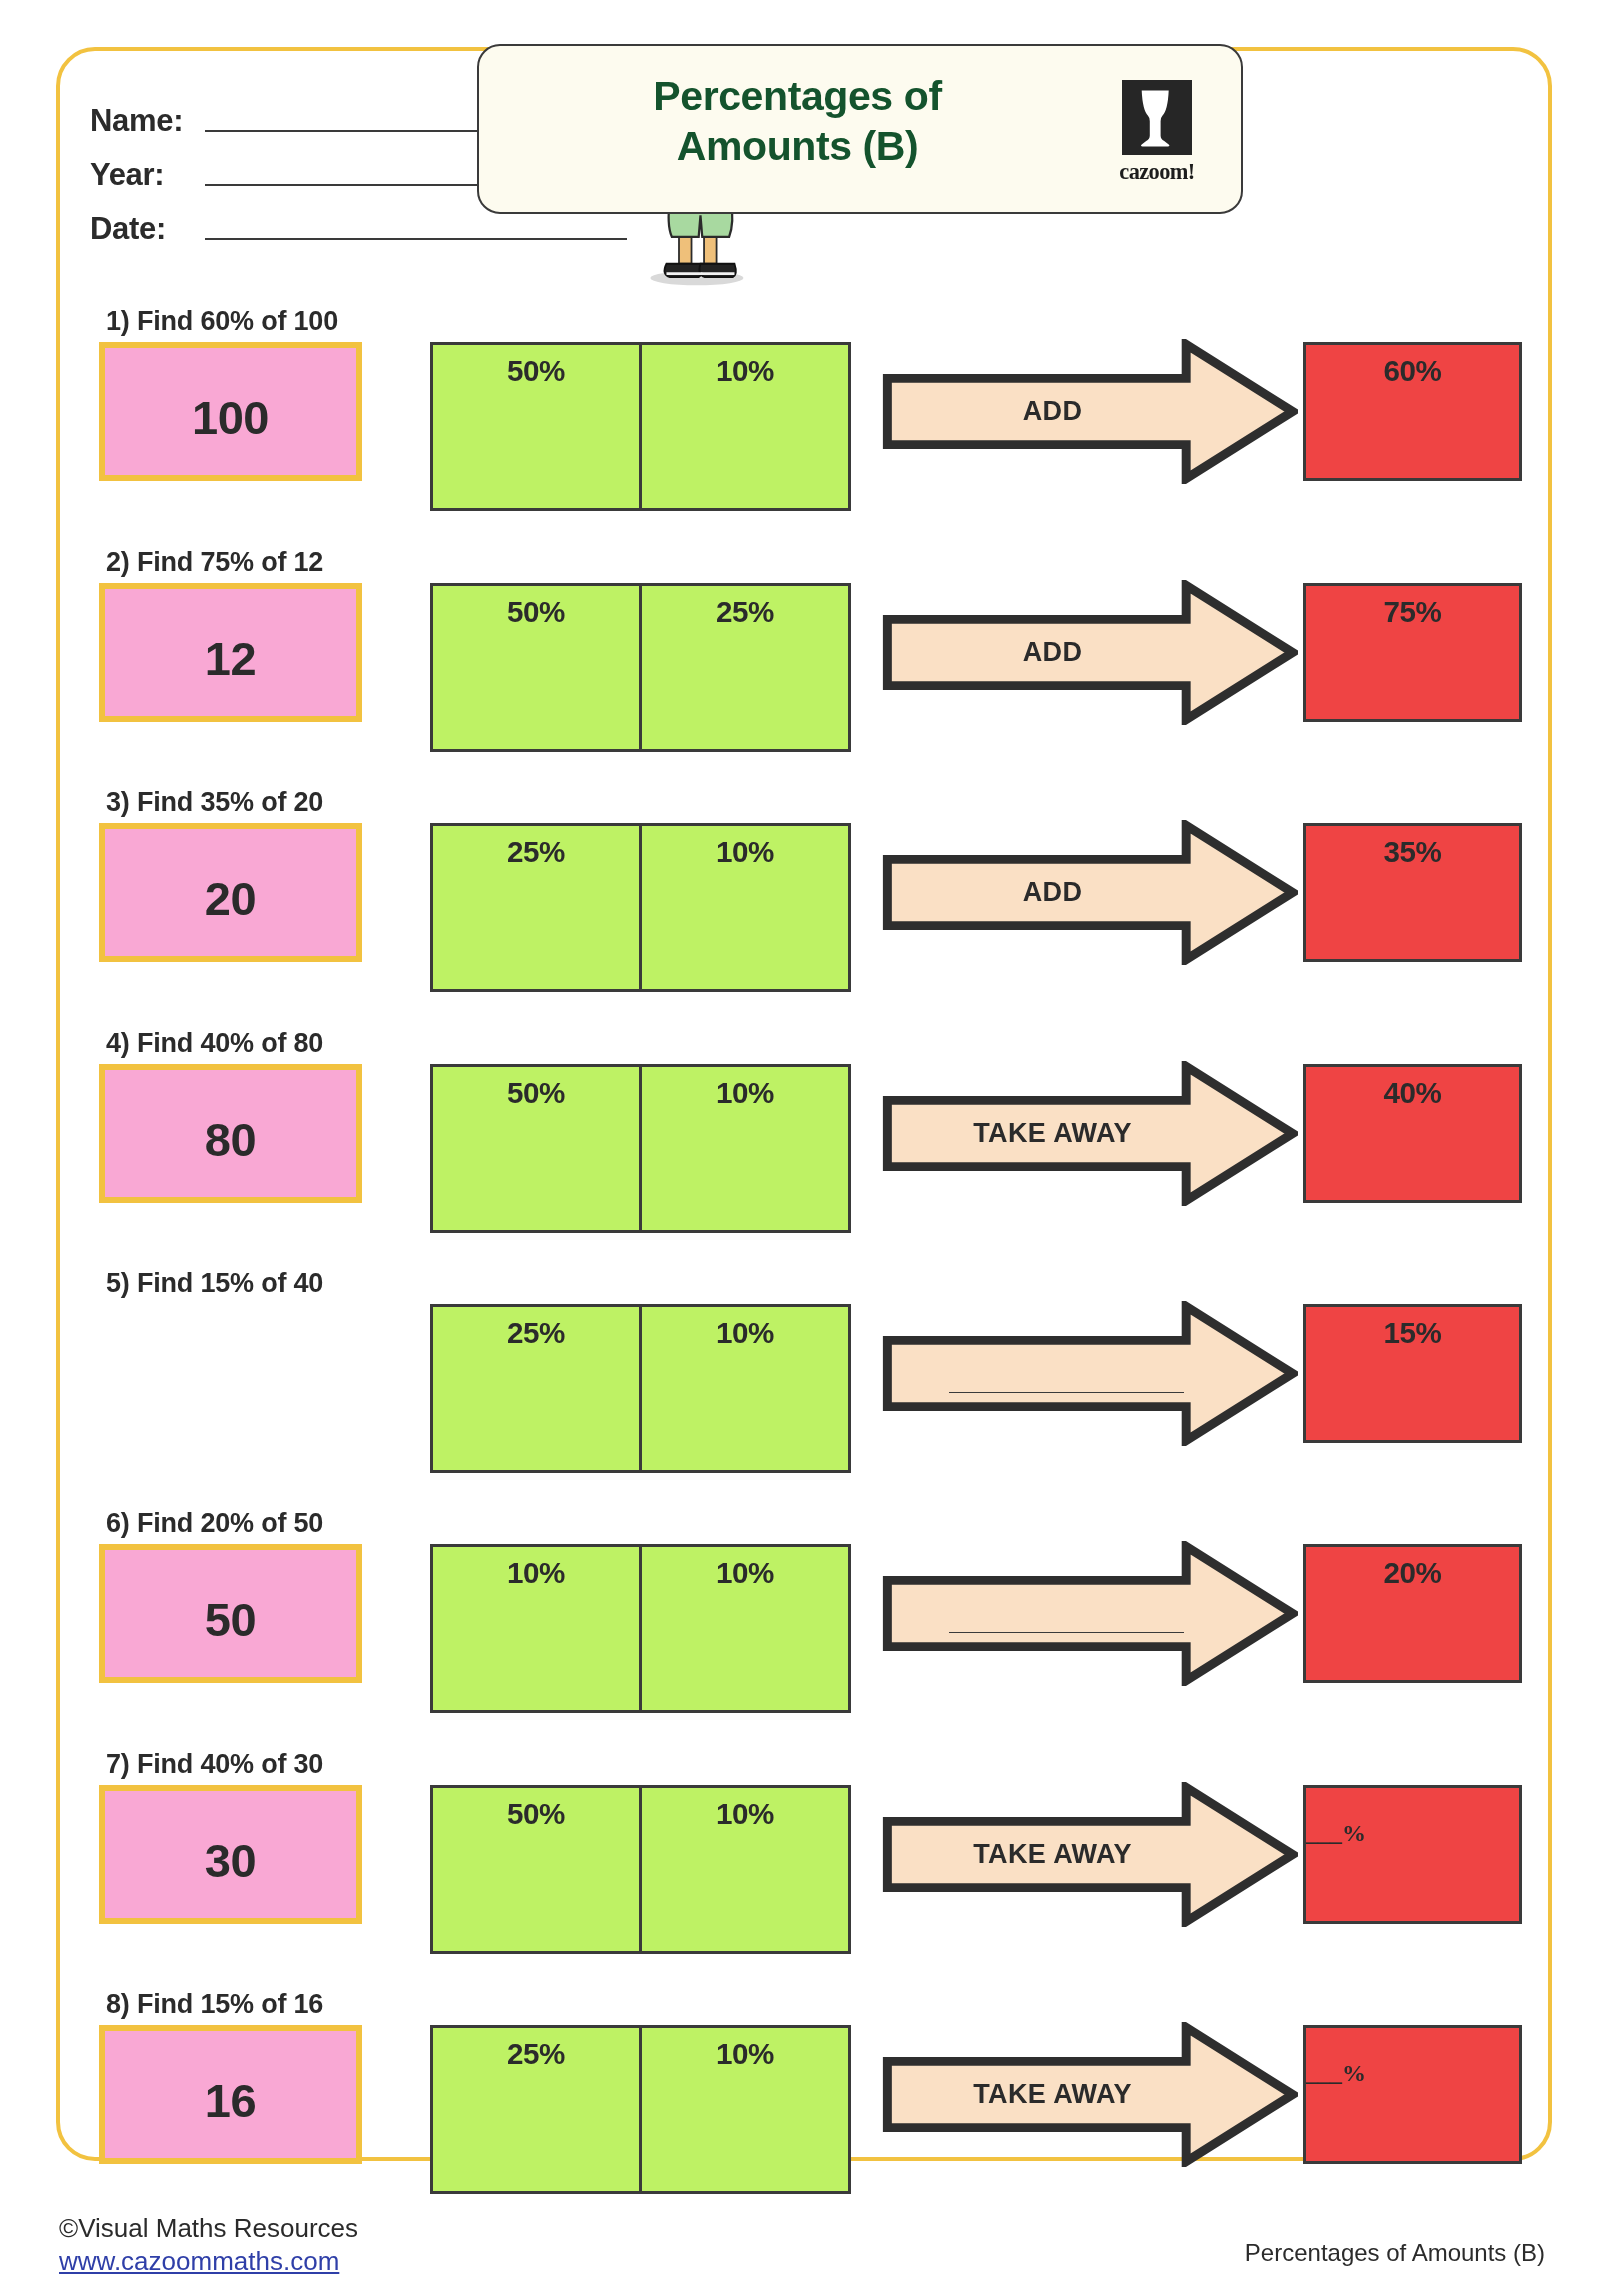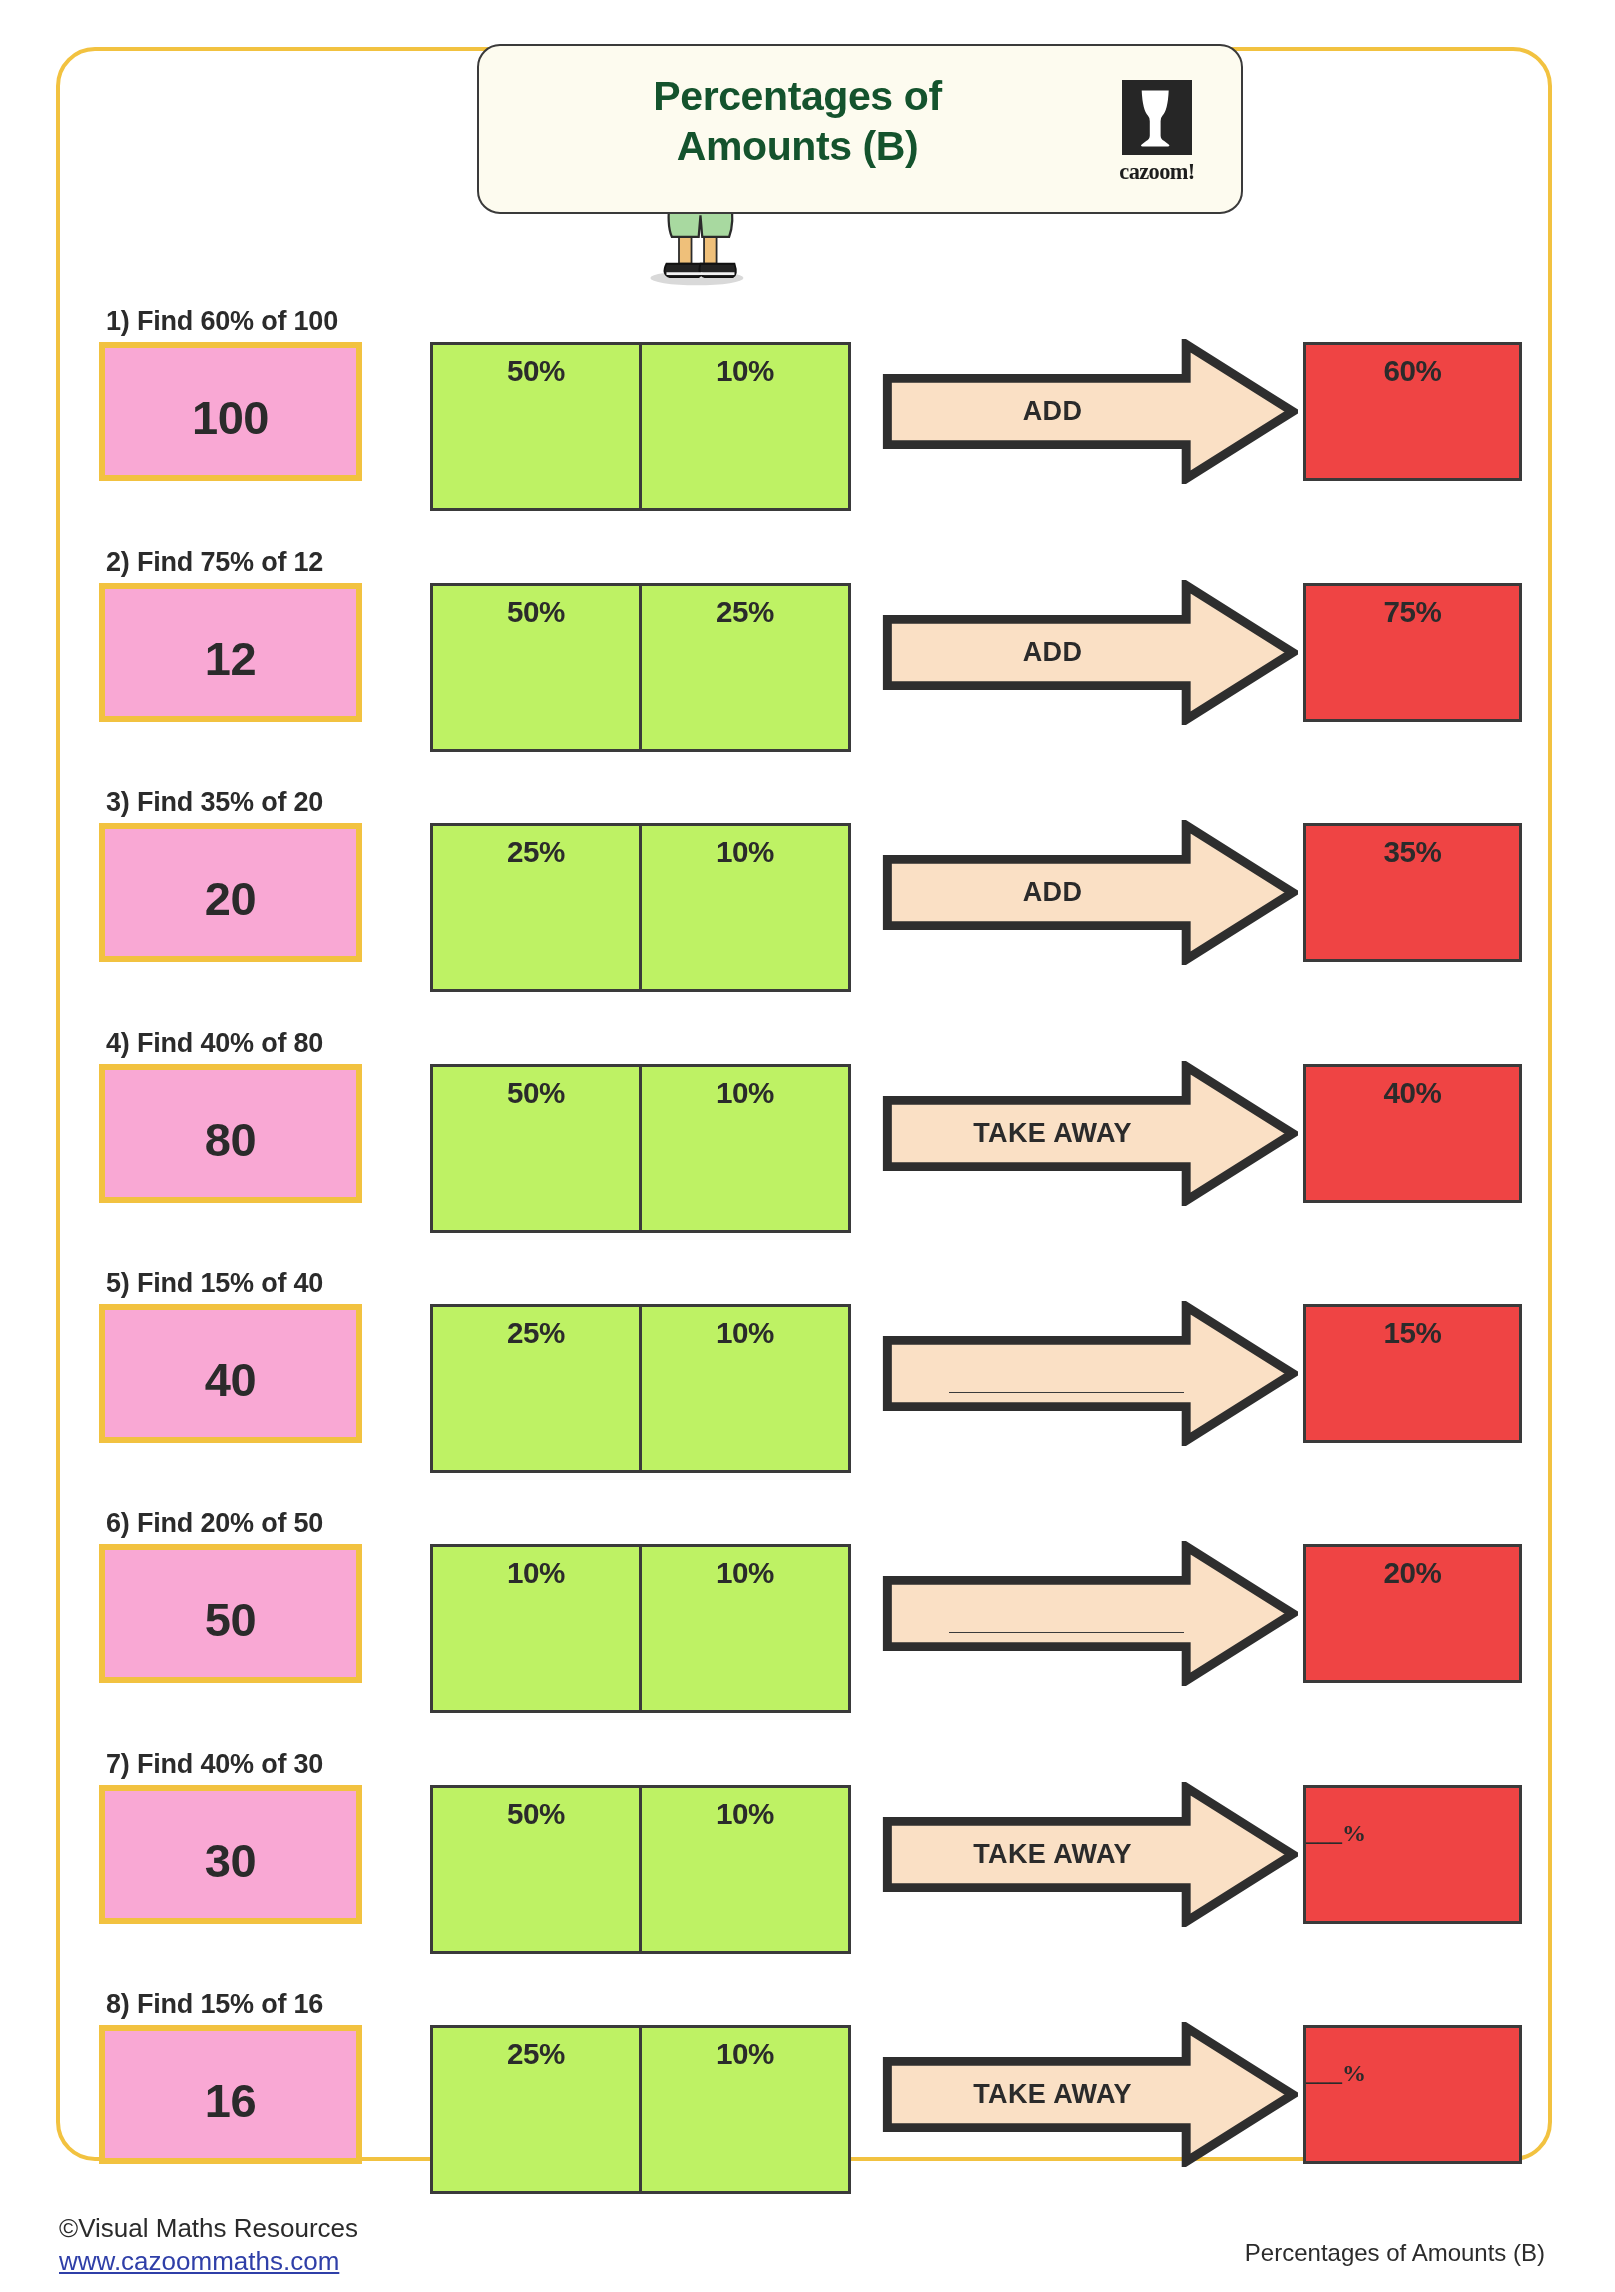--- a/index.html
+++ b/index.html
@@ -166,20 +166,34 @@
     font-size:24px;color:#2b2b2b;
   }
 </style>
 </head>
 <body>
 
 <div class="page-frame"></div>
 
 <div class="header">
 
+  <div class="name-block">
+    <div class="nb-row">
+      <div class="nb-label">Name:</div>
+      <div class="nb-line"></div>
+    </div>
+    <div class="nb-row">
+      <div class="nb-label">Year:</div>
+      <div class="nb-line"></div>
+    </div>
+    <div class="nb-row">
+      <div class="nb-label">Date:</div>
+      <div class="nb-line"></div>
+    </div>
+  </div>
 
   <div class="mascot">
     <svg width="170" height="233" viewBox="0 0 190 260">
       <ellipse cx="96" cy="248" rx="52" ry="8" fill="#d9d9d9"></ellipse>
 
       <path d="M76 196 L76 232 L90 232 L90 196 Z" fill="#EFC07A" stroke="#2b2b2b" stroke-width="2"></path>
       <path d="M104 196 L104 232 L118 232 L118 196 Z" fill="#EFC07A" stroke="#2b2b2b" stroke-width="2"></path>
 
       <path d="M62 232 q-6 12 4 15 h32 q5-2 4-15 z" fill="#232323" stroke="#111" stroke-width="2"></path>
       <path d="M100 232 q-4 12 5 15 h31 q6-3 2-15 z" fill="#232323" stroke="#111" stroke-width="2"></path>
@@ -329,23 +343,20 @@
           <path d="M6 44 L340 44 L340 6 L459 81 L340 156 L340 118 L6 118 Z" fill="#FAE0C5" stroke="#2E2E2E" stroke-width="10" stroke-linejoin="miter"></path>
         </svg>
         <div class="arrow-text">TAKE AWAY</div>
       </div>
       <div class="result-box">
         <div class="result-pct">40%</div>
       </div>
     </div>
     <div class="q-row" style="top: 1304px;">
       <div class="q-label">5) Find 15% of 40</div>
-      <div class="amount-box">
-        <div class="amount-val">40</div>
-      </div>
       <div class="pct-cells">
         <div class="pct-cell">
           <div class="pct-label">25%</div>
         </div>
         <div class="pct-cell">
           <div class="pct-label">10%</div>
         </div>
       </div>
       <div class="arrow-wrap">
         <svg viewBox="0 0 465 162">

